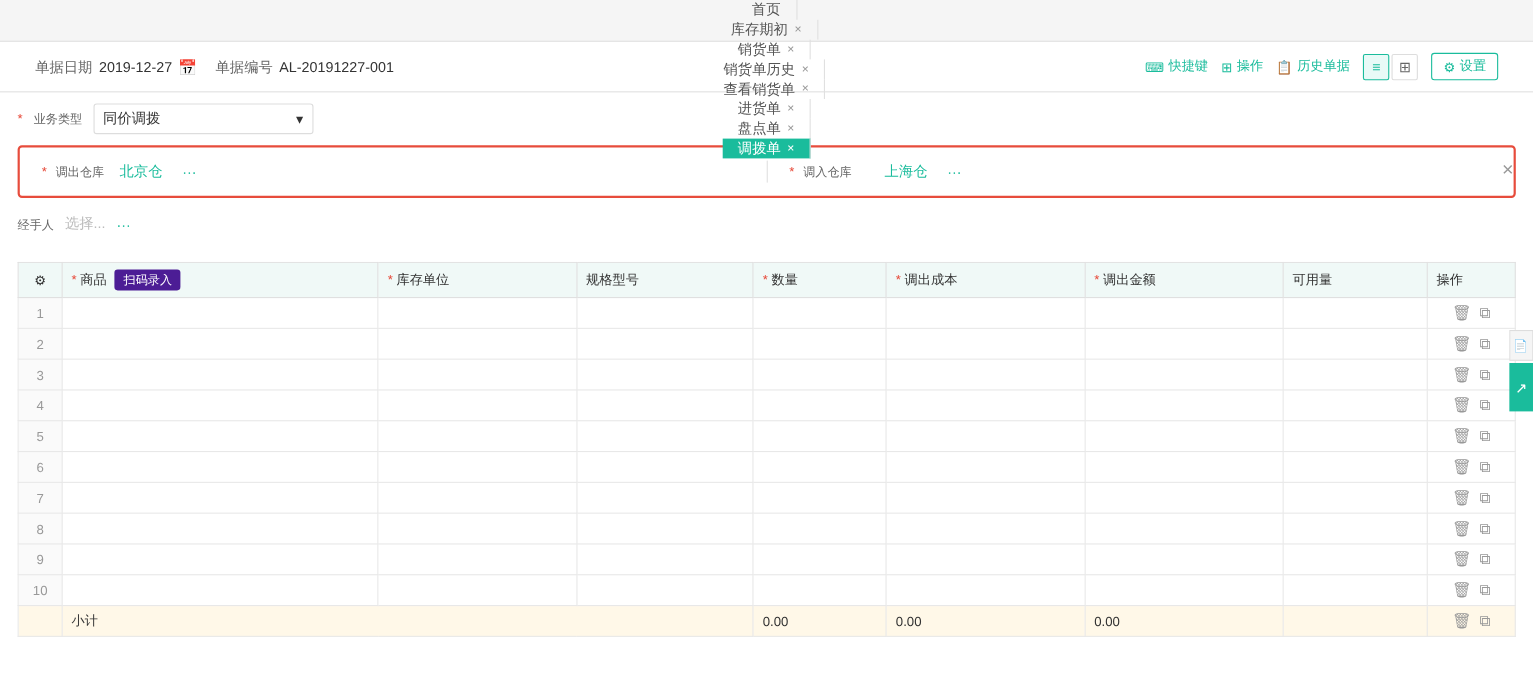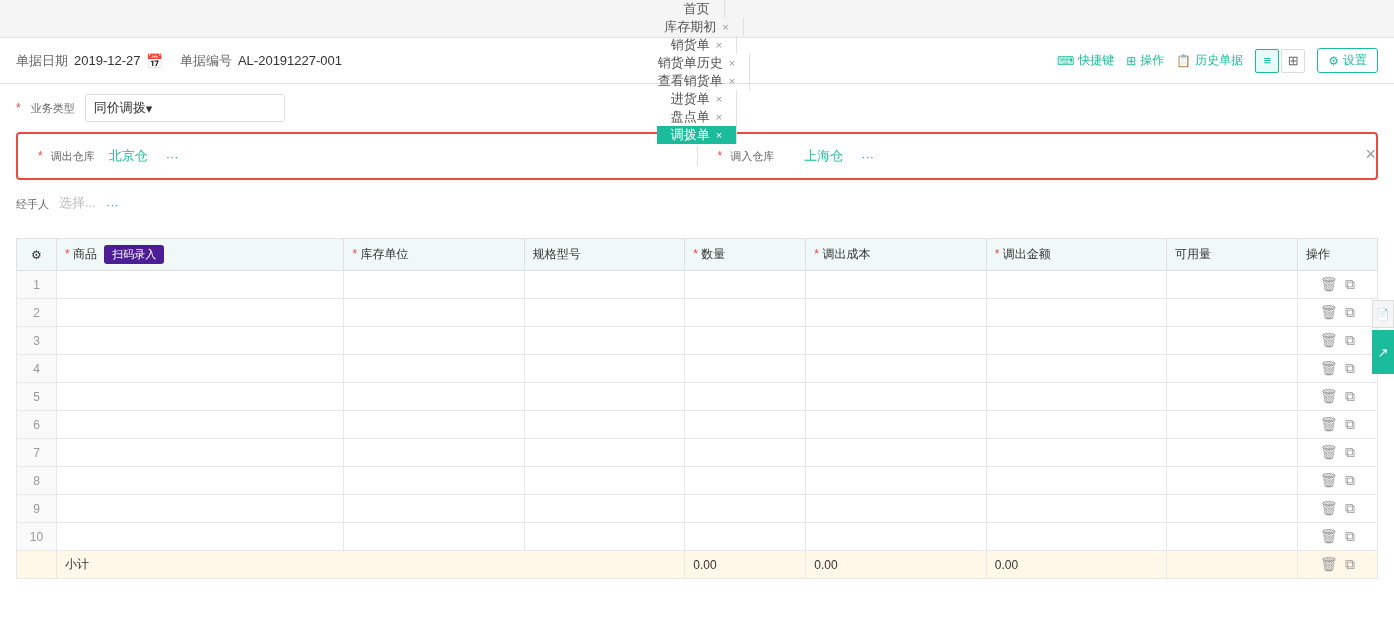--- a/index.html
+++ b/index.html
@@ -18,21 +18,21 @@
     .tab-item.active {
       background: #1abc9c; color: #fff; font-weight: 500;
     }
     .tab-item .tab-close {
       margin-left: 6px; color: #999; font-size: 11px; cursor: pointer;
     }
     .tab-item.active .tab-close { color: #fff; }
 
     
     .form-header {
-      display: flex; align-items: center; padding: 10px 16px;
+      display: flex; align-items: center; padding: 10px 32px;
       border-bottom: 1px solid #e0e0e0; gap: 16px; flex-wrap: wrap;
     }
     .form-header-left { display: flex; align-items: center; gap: 16px; }
     .field-group { display: flex; align-items: center; gap: 6px; }
     .field-label { color: #666; white-space: nowrap; font-size: 13px; }
     .field-value { color: #333; font-size: 13px; }
     .calendar-icon { color: #1abc9c; cursor: pointer; font-size: 14px; }
     .form-header-right { margin-left: auto; display: flex; align-items: center; gap: 12px; }
     .header-action { display: flex; align-items: center; gap: 4px; color: #1abc9c; cursor: pointer; font-size: 12px; }
     .settings-btn {
@@ -50,21 +50,21 @@
 
     
     .form-fields {
       display: flex; padding: 10px 16px; gap: 20px; align-items: flex-start; flex-wrap: wrap;
     }
     .form-row { display: flex; align-items: center; gap: 10px; }
     .form-label-text { color: #666; font-size: 11px; }
     .form-select {
       width: 200px; height: 28px; border: 1px solid #ddd; border-radius: 3px;
       padding: 0 8px; font-size: 13px; color: #333; display: flex; align-items: center;
-      cursor: pointer;
+      justify-content: space-between; cursor: pointer;
     }
 
     
     .warehouse-section {
       border: 2px solid #e74c3c; border-radius: 4px; padding: 12px 20px;
       margin: 0 16px 10px 16px; display: flex; align-items: center; gap: 0;
     }
     .warehouse-field {
       display: flex; align-items: center; gap: 8px; flex: 1;
     }

